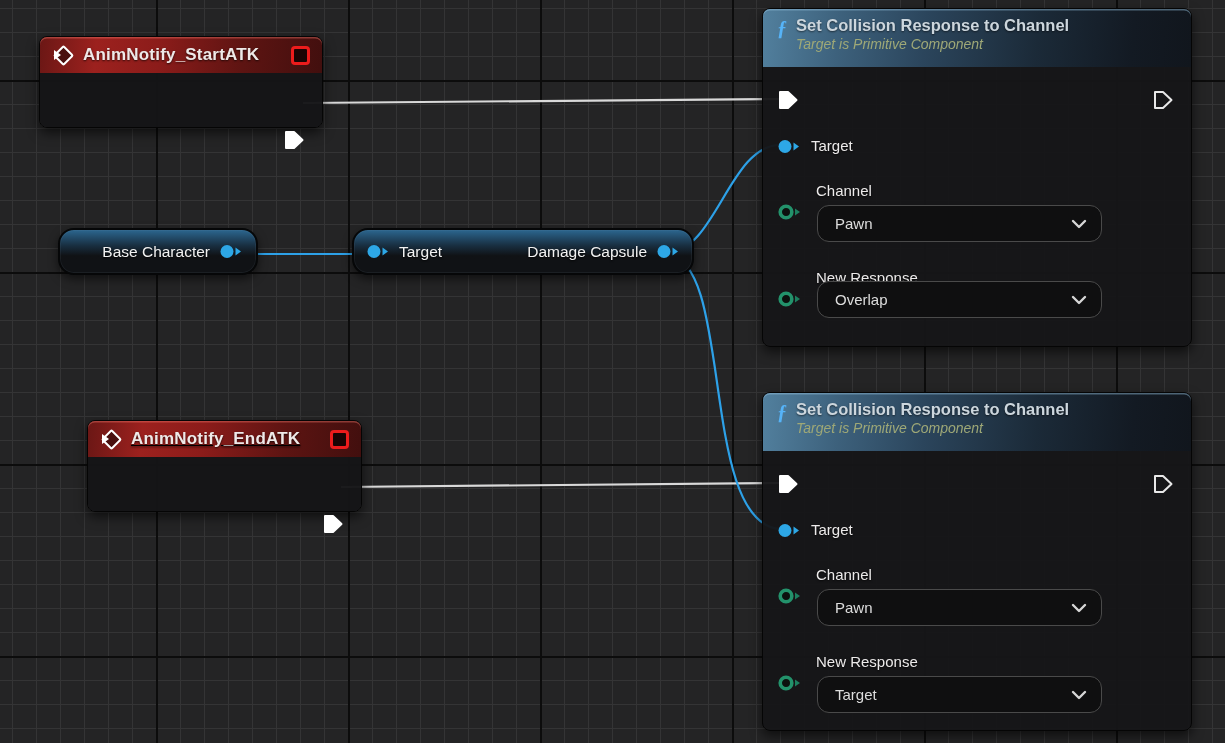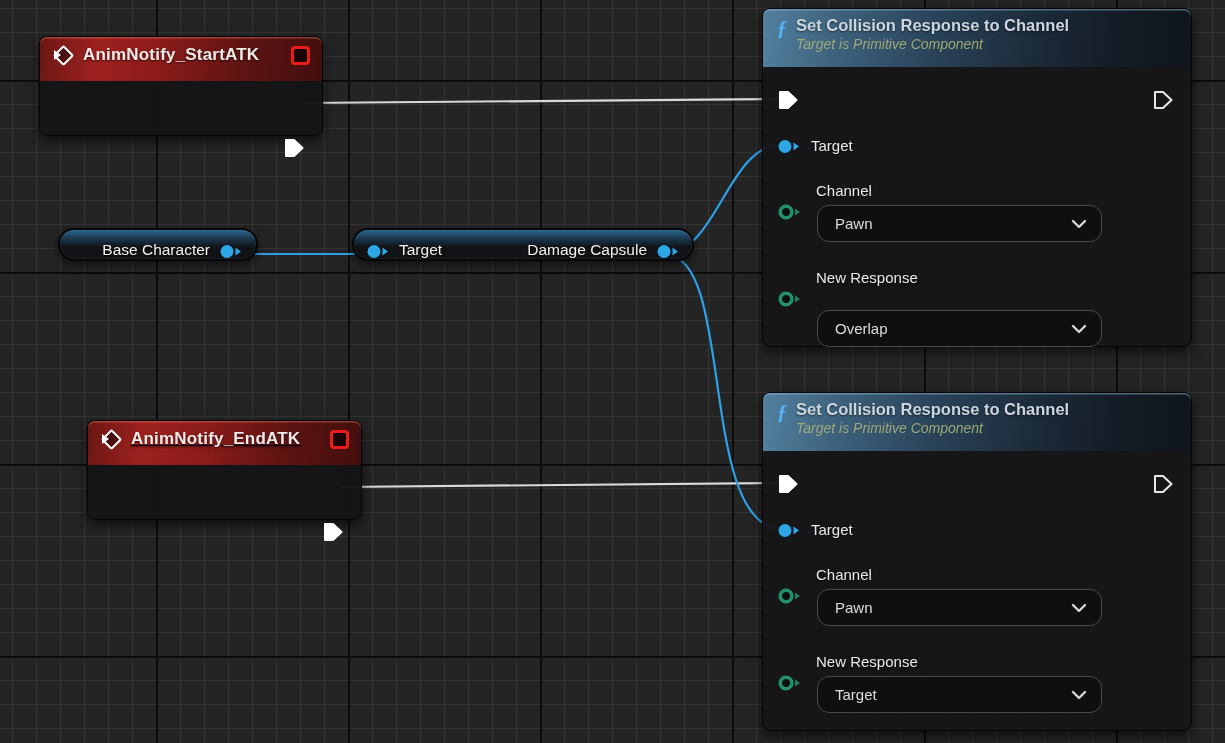--- a/index.html
+++ b/index.html
@@ -14,41 +14,41 @@
       linear-gradient(to bottom, #343435 1px, transparent 1px);
     background-size:192px 192px,192px 192px,24px 24px,24px 24px;
     background-position:156px 0,0 80px,12px 0,0 8px;
   }
   .wires{position:absolute;left:0;top:0;z-index:1;}
   .node{position:absolute;z-index:2;border-radius:8px;border:1px solid #050505;
         box-shadow:0 5px 12px rgba(0,0,0,.6);}
   
   .event-header{
     height:36px;border-radius:7px 7px 0 0;display:flex;align-items:center;
-    padding:0 12px 8px 13px;gap:9px;
+    padding:0 12px 0 13px;gap:9px;
     background:linear-gradient(95deg,#6b1715 0%,#9c211e 20%,#8c1c1a 42%,#5d1412 72%,#420f0e 100%);
     box-shadow:inset 0 1.5px 0 rgba(255,130,115,.38);
   }
   .event-title{font-size:17px;font-weight:bold;color:#efe9e8;letter-spacing:.2px;
     text-shadow:0 1px 2px rgba(0,0,0,.7);flex:1;}
   .event-body{position:relative;height:54px;background:rgba(21,21,23,.97);
     border-radius:0 0 7px 7px;}
   .diamond-wrap{position:relative;width:21px;height:21px;flex:0 0 auto;}
   .diamond{position:absolute;inset:3px;transform:rotate(45deg);
     border:2.5px solid #fff;border-radius:2px;background:#4a100f;}
   .diamond-arrow{position:absolute;left:1px;top:5.5px;width:0;height:0;
     border-top:5px solid transparent;border-bottom:5px solid transparent;
     border-left:7px solid #fff;}
   .stop-icon{width:13px;height:13px;border:3.5px solid #ec1c1c;border-radius:4px;
     background:#1b0404;flex:0 0 auto;}
   .exec-out-pin{position:absolute;right:17px;top:57px;line-height:0;}
   
   .var-node{
-    height:33px;border-radius:16px;border:2px solid #060708;display:flex;
-    align-items:flex-end;box-sizing:border-box;
+    height:47px;border-radius:16px;border:2px solid #060708;display:flex;
+    align-items:center;box-sizing:border-box;
     background:
       linear-gradient(180deg,rgba(62,158,224,.60) 0%,rgba(42,108,158,.32) 36%,rgba(14,16,20,.06) 60%,rgba(0,0,0,0) 72%),
       #101215;
     box-shadow:0 4px 10px rgba(0,0,0,.55), inset 0 0 0 1px rgba(130,150,170,.10);
   }
   .var-label{font-size:15.5px;color:#f2f2f2;text-shadow:0 1px 2px rgba(0,0,0,.8);}
   .pin-svg{line-height:0;flex:0 0 auto;}
   
   .func-node{width:428px;height:337px;background:rgba(22,22,24,.96);}
   .func-header{
@@ -186,21 +186,21 @@
           <polyline points="2,2 8,8 14,2" fill="none" stroke="#d6d6d6" stroke-width="2.4" stroke-linecap="round" stroke-linejoin="round"></polyline>
         </svg>
     </div>
     <span class="frow pin-label" style="left:53px;top:259px;">New Response</span>
     <span class="frow" style="left:15px;top:282px;">
       <svg width="23" height="16" viewBox="0 0 23 16">
           <circle cx="8" cy="8" r="5.8" fill="#0c110e" stroke="#23926b" stroke-width="3.6"></circle>
           <path d="M17 4.5 L22 8 L17 11.5 Z" fill="#1d7f5f"></path>
         </svg>
     </span>
-    <div class="dropdown" style="left:54px;top:301px;">
+    <div class="dropdown" style="left:54px;top:272px;">
       <span class="dropdown-text">Overlap</span>
       <svg width="16" height="10" viewBox="0 0 16 10">
           <polyline points="2,2 8,8 14,2" fill="none" stroke="#d6d6d6" stroke-width="2.4" stroke-linecap="round" stroke-linejoin="round"></polyline>
         </svg>
     </div>
   </div>
 
   <div class="node func-node" style="left:762px;top:392px;">
     <div class="func-header">
       <span class="func-icon">ƒ</span>

